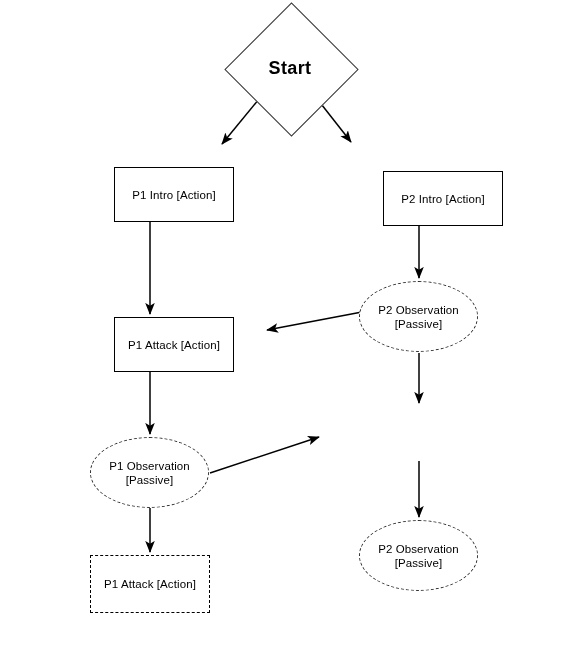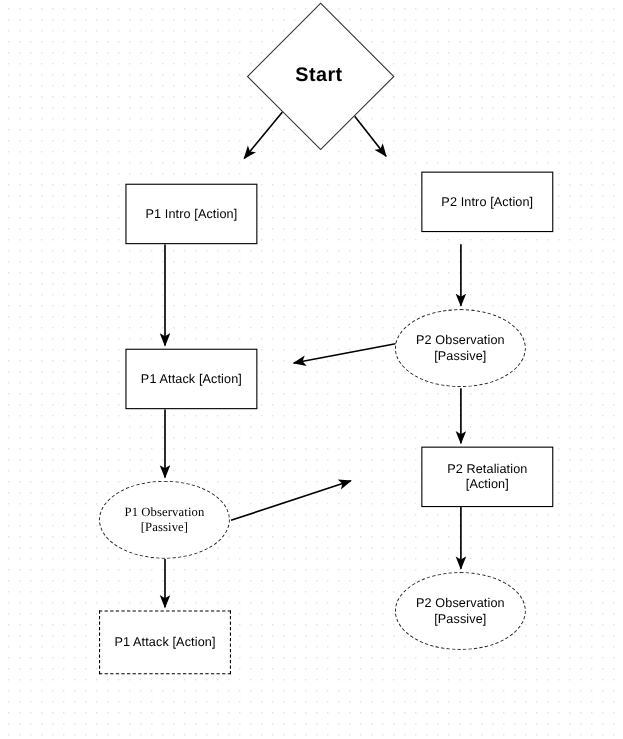--- a/index.html
+++ b/index.html
@@ -118,42 +118,38 @@
 
   <div class="node diamond" style="left:225px; top:3px; width:130px; height:130px;">
     <span class="diamond-shape"></span>
     <span class="diamond-label">Start</span>
   </div>
 
   <div class="node box-solid" style="left:90px; top:167px; width:120px; height:55px;">
     <span class="nlabel">P1 Intro [Action]</span>
   </div>
 
-  <div class="node box-solid" style="left:359px; top:156px; width:120px; height:55px;justify-content:center;">
+  <div class="node box-solid" style="left:359px; top:171px; width:120px; height:55px;justify-content:center;">
     <span class="nlabel">P2 Intro [Action]</span>
   </div>
 
   <div class="node box-solid" style="left:90px; top:317px; width:120px; height:55px;">
     <span class="nlabel">P1 Attack [Action]</span>
   </div>
 
   <div class="node ellipse-dashed" style="left:359px; top:281px; width:119px; height:71px;">
     <span class="nlabel">P2 Observation
 [Passive]</span>
   </div>
 
-  <div class="node ellipse-dashed" style="left:90px; top:437px; width:119px; height:71px;font-family:Liberation Serif, serif;">
+  <div class="node ellipse-dashed" style="left:90px; top:437px; width:119px; height:71px;">
     <span class="nlabel">P1 Observation
 [Passive]</span>
   </div>
 
-  <div class="node box-solid" style="left:359px; top:406px; width:120px; height:55px;">
-    <span class="nlabel">P2 Retaliation
-[Action]</span>
-  </div>
 
   <div class="node ellipse-dashed" style="left:359px; top:520px; width:119px; height:71px;">
     <span class="nlabel">P2 Observation
 [Passive]</span>
   </div>
 
   <div class="node box-dashed" style="left:90px; top:555px; width:120px; height:58px;">
     <span class="nlabel">P1 Attack [Action]</span>
   </div>
 

